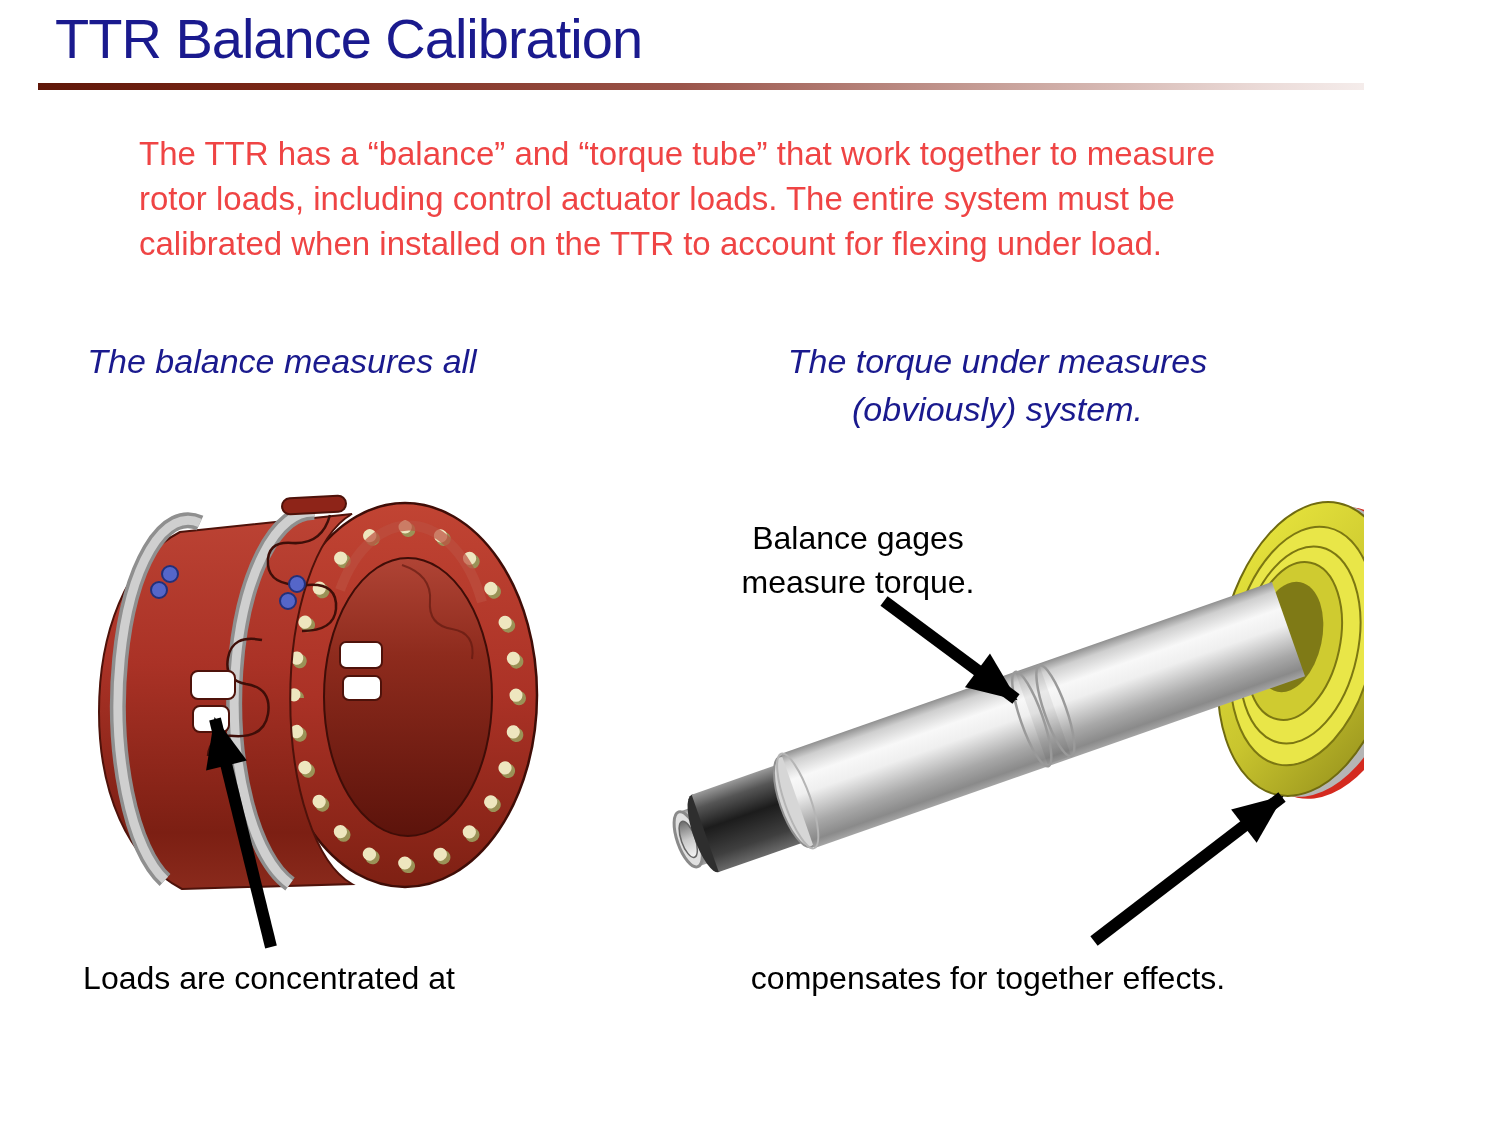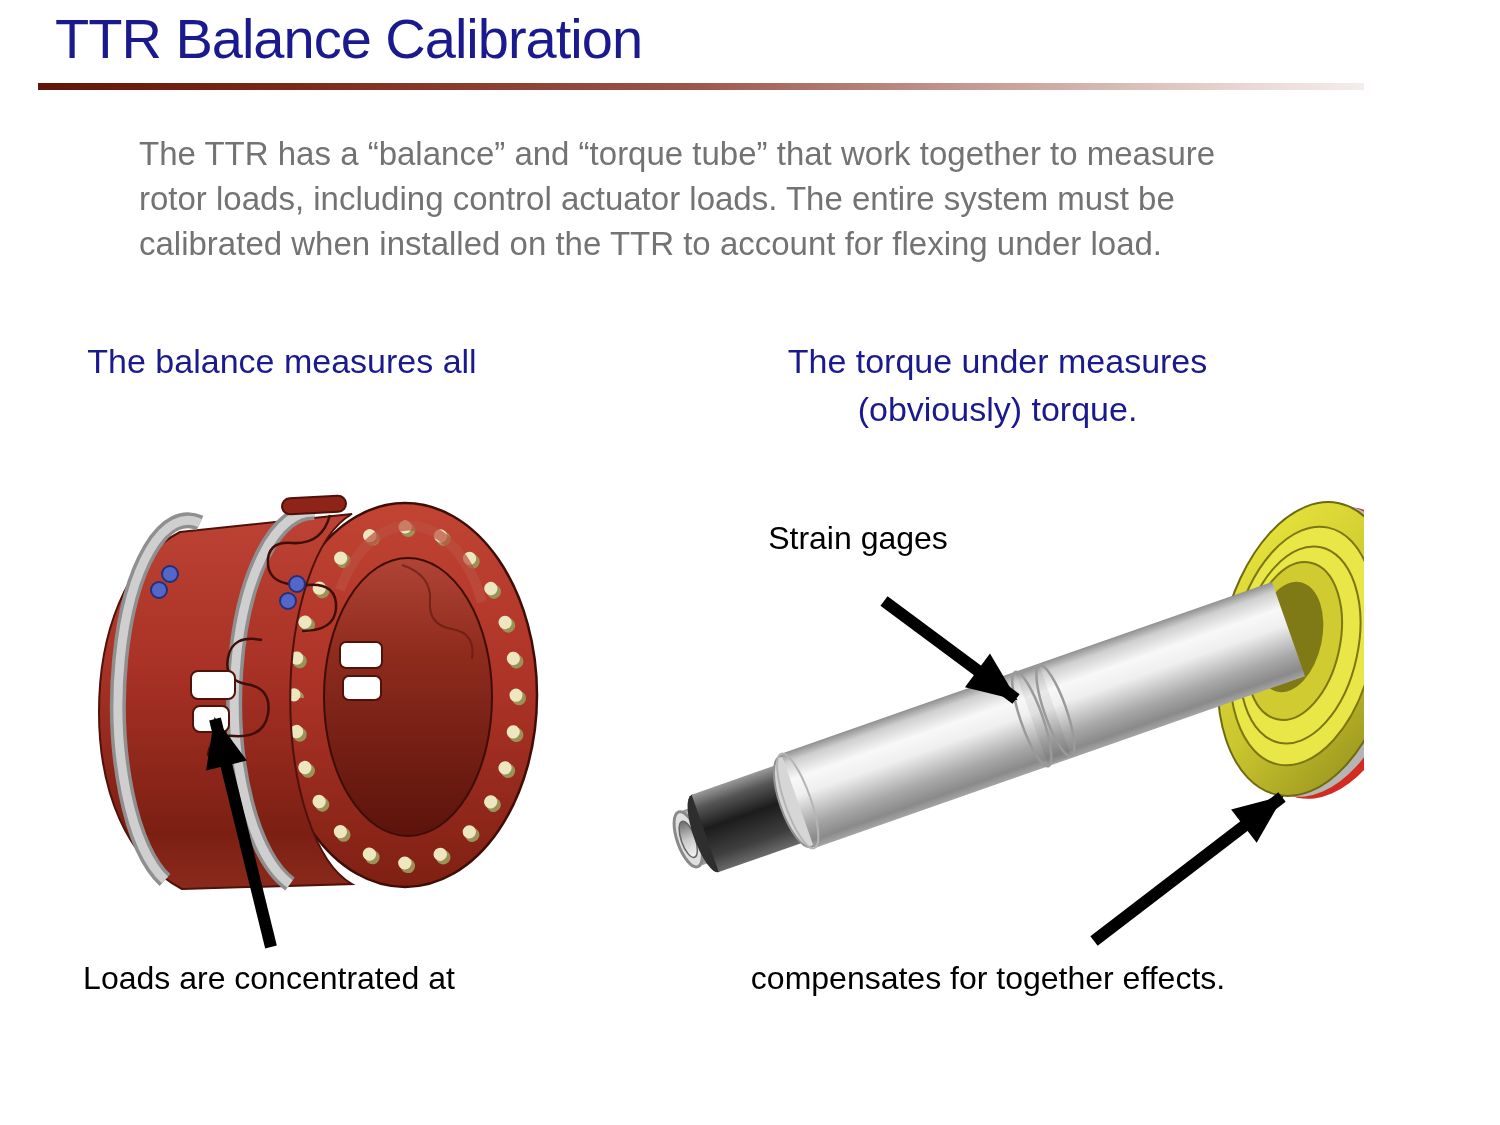--- a/index.html
+++ b/index.html
@@ -2,22 +2,22 @@
 <html><head>
 <meta charset="utf-8">
 <style>
   html,body{margin:0;padding:0;background:#ffffff;}
   .slide{position:relative;width:1364px;height:1125px;background:#ffffff;overflow:hidden;
          font-family:"Liberation Sans",sans-serif;color:#000;}
   .abs{position:absolute;}
   .title{left:55px;top:6px;font-size:56px;letter-spacing:-1px;color:#1a1a8e;white-space:nowrap;}
   .rule{left:38px;top:83px;width:1430px;height:7px;
         background:linear-gradient(to right,#5f1709 0%,#7c2818 18%,#9a544a 45%,#c9a39c 68%,#ead9d6 85%,#ffffff 100%);}
-  .intro{left:139px;top:131px;font-size:33px;line-height:45px;color:#737373;}
-  .heading{font-size:34px;line-height:48px;color:#1a1a8e;text-align:center;}
+  .intro{left:139px;top:131px;font-size:33px;line-height:45px;color:#ef4444;}
+  .heading{font-size:34px;line-height:48px;color:#1a1a8e;text-align:center;font-style:italic;}
   #left-heading{left:42px;top:337px;width:480px;}
   #right-heading{left:755px;top:337px;width:485px;}
   .note{font-size:32px;line-height:44px;color:#000;text-align:center;}
   #strain-label{left:698px;top:516px;width:320px;}
   #balance-caption{left:4px;top:956px;width:530px;}
   #diaphragm-caption{left:718px;top:956px;width:540px;}
   svg{display:block;}
 </style>
 </head>
 <body>
@@ -155,25 +155,26 @@
     <div>rotor loads, including control actuator loads. The entire system must be</div>
     <div>calibrated when installed on the TTR to account for flexing under load.</div>
   </div>
 
   <div id="left-heading" class="abs heading">
     <div>The balance measures all</div>
   </div>
 
   <div id="right-heading" class="abs heading">
     <div>The torque under measures</div>
-    <div>(obviously) torque.</div>
+    <div>(obviously) system.</div>
   </div>
 
   <div id="strain-label" class="abs note">
-    <div>Strain gages</div>
+    <div>Balance gages</div>
+    <div>measure torque.</div>
   </div>
 
   <div id="balance-caption" class="abs note">
     <div>Loads are concentrated at</div>
   </div>
 
   <div id="diaphragm-caption" class="abs note">
     <div>compensates for together effects.</div>
   </div>
 

